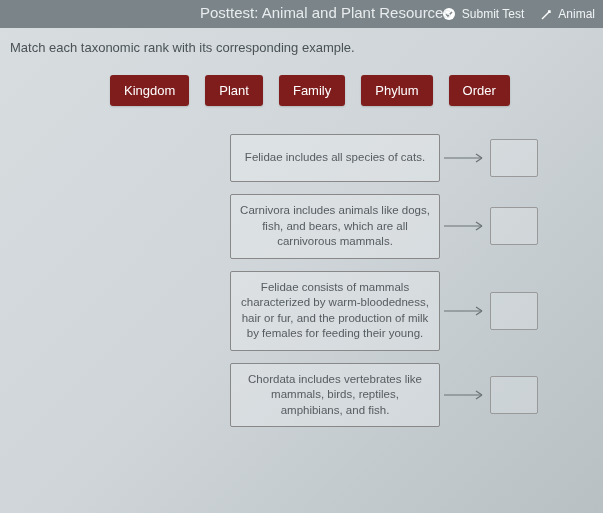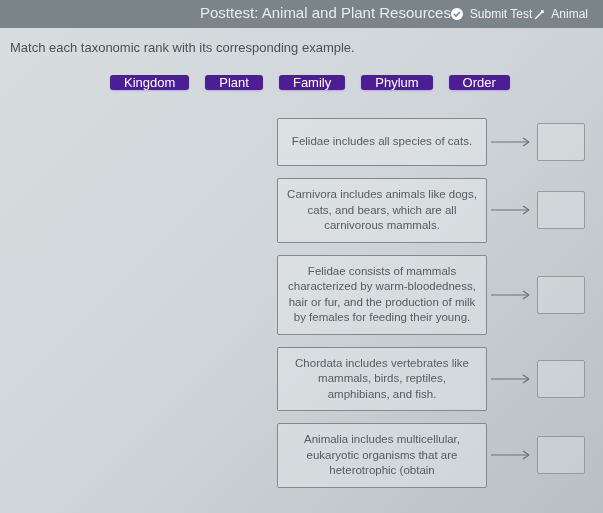--- a/index.html
+++ b/index.html
@@ -10,24 +10,24 @@
       height: 513px;
       overflow: hidden;
       position: relative;
     }
     .header {
       background: #7a8489;
       color: #fff;
       display: flex;
       align-items: center;
       justify-content: flex-end;
-      padding: 4px 15px;
+      padding: 4px 8px;
       height: 28px;
       font-size: 13px;
-      gap: 1px;
+      gap: 16px;
       position: relative;
     }
     .header-title {
       position: absolute;
       left: 200px;
       top: 4px;
       font-size: 15px;
       color: #e8ecee;
       font-weight: 400;
     }
@@ -43,32 +43,31 @@
       padding: 12px 10px 6px 10px;
       font-size: 13px;
       color: #4a5256;
     }
     .tiles {
       display: flex;
       gap: 16px;
       padding: 14px 10px 10px 110px;
     }
     .tile {
-      background: #4c1d95;
+      background: #7f1d1d;
       color: #fff;
-      padding: 0 14px;
+      padding: 8px 14px;
       border-radius: 3px;
       font-size: 13px;
       cursor: move;
       box-shadow: 0 1px 2px rgba(0,0,0,0.15);
       text-align: center;
     }
     .matches {
       padding: 18px 0 0 0;
-      margin-left: 47px;
     }
     .match-row {
       display: flex;
       align-items: center;
       margin-bottom: 12px;
       padding-left: 230px;
     }
     .desc-box {
       width: 210px;
       min-height: 48px;
@@ -136,21 +135,21 @@
     <div class="arrow">
       <svg width="50" height="14" viewBox="0 0 50 14">
           <line x1="4" y1="7" x2="42" y2="7" stroke="#6a7276" stroke-width="1.2"></line>
           <path d="M42 7 L36 3 M42 7 L36 11" stroke="#6a7276" stroke-width="1.2" fill="none"></path>
         </svg>
     </div>
     <div class="drop-slot"></div>
   </div>
 
   <div class="match-row">
-    <div class="desc-box">Carnivora includes animals like dogs, cats, and bears, which are all carnivorous mammals.</div>
+    <div class="desc-box">Carnivora includes animals like dogs, fish, and bears, which are all carnivorous mammals.</div>
     <div class="arrow">
       <svg width="50" height="14" viewBox="0 0 50 14">
           <line x1="4" y1="7" x2="42" y2="7" stroke="#6a7276" stroke-width="1.2"></line>
           <path d="M42 7 L36 3 M42 7 L36 11" stroke="#6a7276" stroke-width="1.2" fill="none"></path>
         </svg>
     </div>
     <div class="drop-slot"></div>
   </div>
 
   <div class="match-row">
@@ -168,24 +167,14 @@
     <div class="desc-box">Chordata includes vertebrates like mammals, birds, reptiles, amphibians, and fish.</div>
     <div class="arrow">
       <svg width="50" height="14" viewBox="0 0 50 14">
           <line x1="4" y1="7" x2="42" y2="7" stroke="#6a7276" stroke-width="1.2"></line>
           <path d="M42 7 L36 3 M42 7 L36 11" stroke="#6a7276" stroke-width="1.2" fill="none"></path>
         </svg>
     </div>
     <div class="drop-slot"></div>
   </div>
 
-  <div class="match-row">
-    <div class="desc-box">Animalia includes multicellular, eukaryotic organisms that are heterotrophic (obtain</div>
-    <div class="arrow">
-      <svg width="50" height="14" viewBox="0 0 50 14">
-          <line x1="4" y1="7" x2="42" y2="7" stroke="#6a7276" stroke-width="1.2"></line>
-          <path d="M42 7 L36 3 M42 7 L36 11" stroke="#6a7276" stroke-width="1.2" fill="none"></path>
-        </svg>
-    </div>
-    <div class="drop-slot"></div>
-  </div>
 
 </div>
 
 </body></html>

